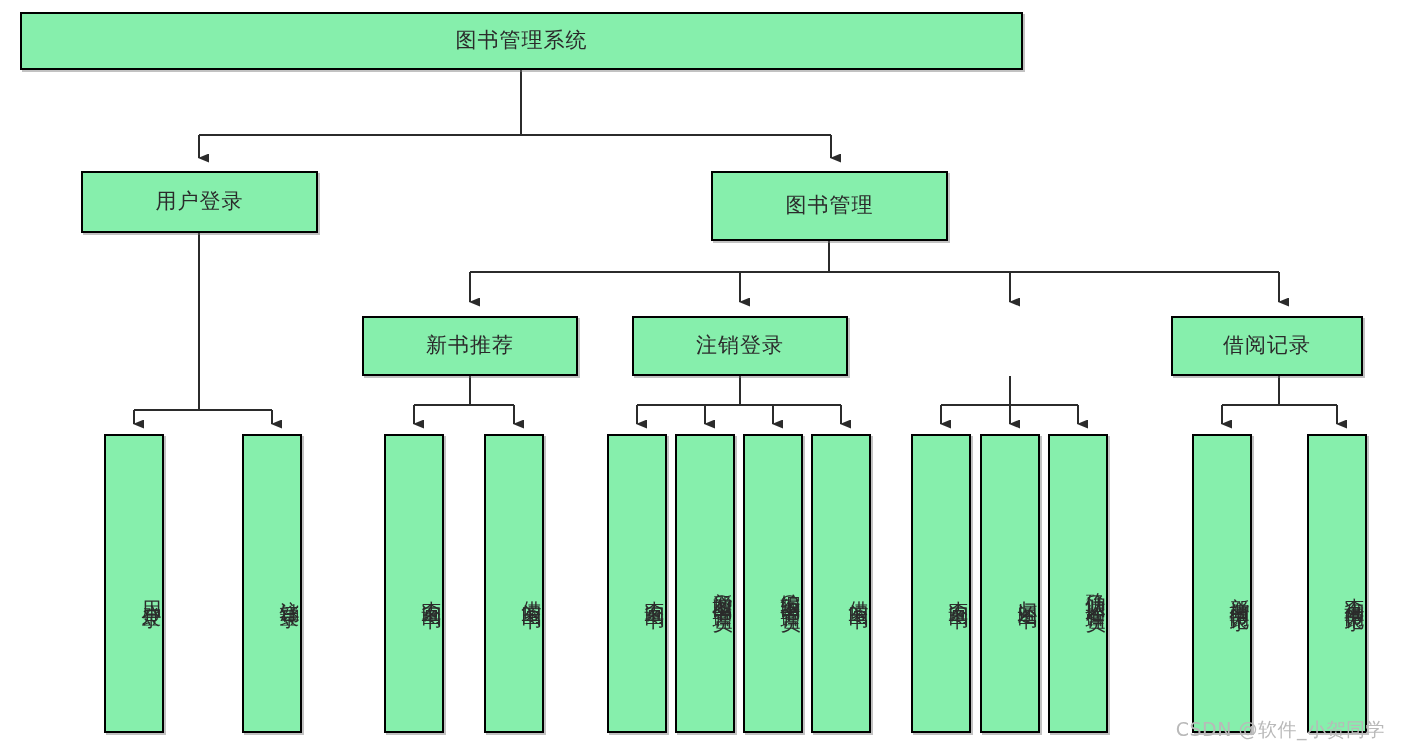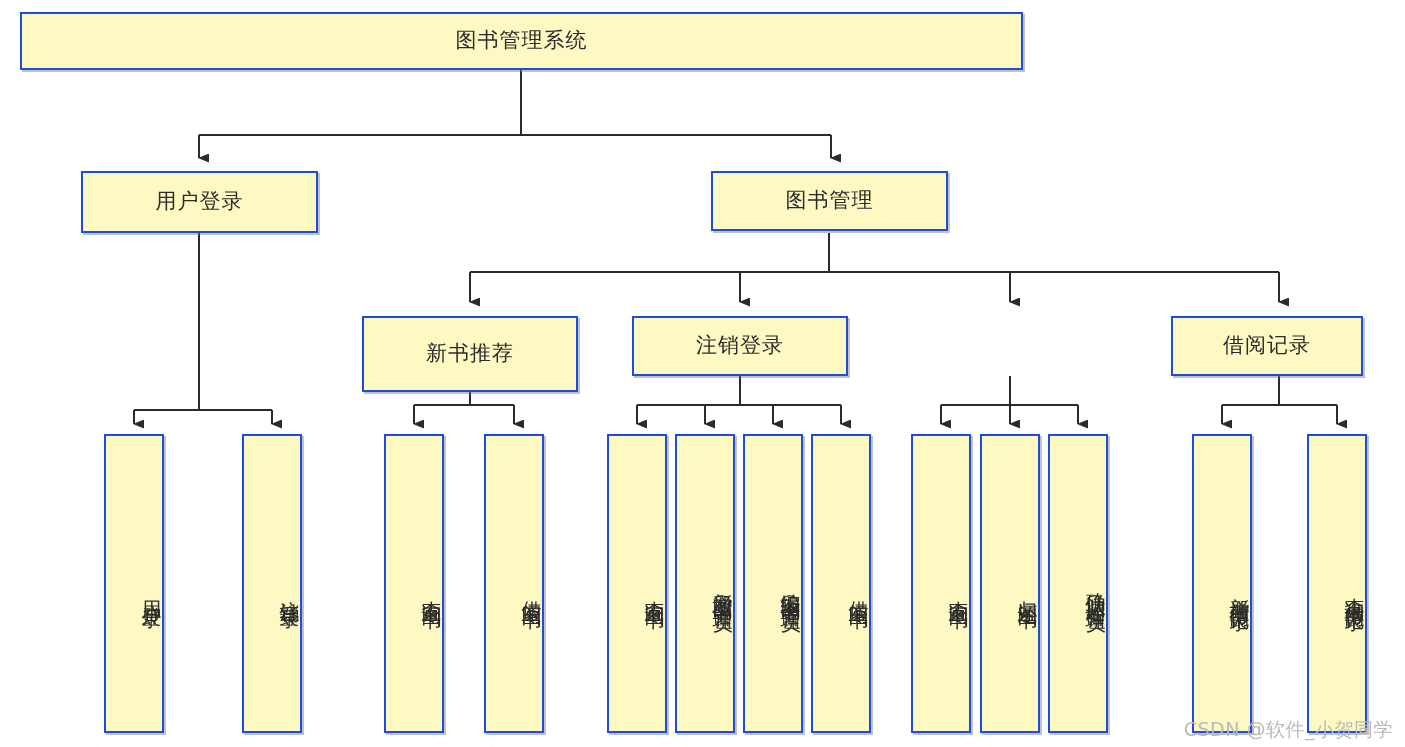--- a/index.html
+++ b/index.html
@@ -22,22 +22,22 @@
     position: absolute;
     left: 0;
     top: 0;
     width: 1405px;
     height: 747px;
     pointer-events: none;
   }
   .node {
     position: absolute;
     box-sizing: border-box;
-    background: #fef9c3;
-    border: 2px solid #1d4ed8;
+    background: #86efac;
+    border: 2px solid #000000;
     box-shadow: 2px 2px 0 0 rgba(120,120,120,0.45);
     display: flex;
     align-items: center;
     justify-content: center;
     color: #2b2b2b;
   }
   .node.horiz {
     font-size: 21px;
     letter-spacing: 1px;
     line-height: 1.1;
@@ -56,21 +56,21 @@
     writing-mode: vertical-rl;
     text-orientation: upright;
     white-space: nowrap;
   }
   .node-label {
     display: block;
     user-select: none;
   }
   #watermark {
     position: absolute;
-    right: 12px;
+    right: 20px;
     bottom: 4px;
     font-size: 19px;
     color: #b9b9b9;
     letter-spacing: 0.5px;
     white-space: nowrap;
   }
 </style>
 </head>
 <body>
 
@@ -126,25 +126,25 @@
     </g>
   </svg>
 
   <div class="node horiz" style="left:20px; top:12px; width:1003px; height:58px;">
     <span class="node-label">图书管理系统</span>
   </div>
 
   <div class="node horiz" style="left:81px; top:171px; width:237px; height:62px;">
     <span class="node-label">用户登录</span>
   </div>
-  <div class="node horiz" style="left:711px; top:171px; width:237px; height:60px;">
+  <div class="node horiz" style="left:711px; top:171px; width:237px; height:70px;">
     <span class="node-label">图书管理</span>
   </div>
 
-  <div class="node horiz" style="left:362px; top:316px; width:216px; height:76px;">
+  <div class="node horiz" style="left:362px; top:316px; width:216px; height:60px;">
     <span class="node-label">新书推荐</span>
   </div>
   <div class="node horiz" style="left:632px; top:316px; width:216px; height:60px;">
     <span class="node-label">注销登录</span>
   </div>
   <div class="node horiz" style="left:1171px; top:316px; width:192px; height:60px;">
     <span class="node-label">借阅记录</span>
   </div>
 
   <div class="node vert" style="left:104px; top:434px; width:60px; height:299px;">

